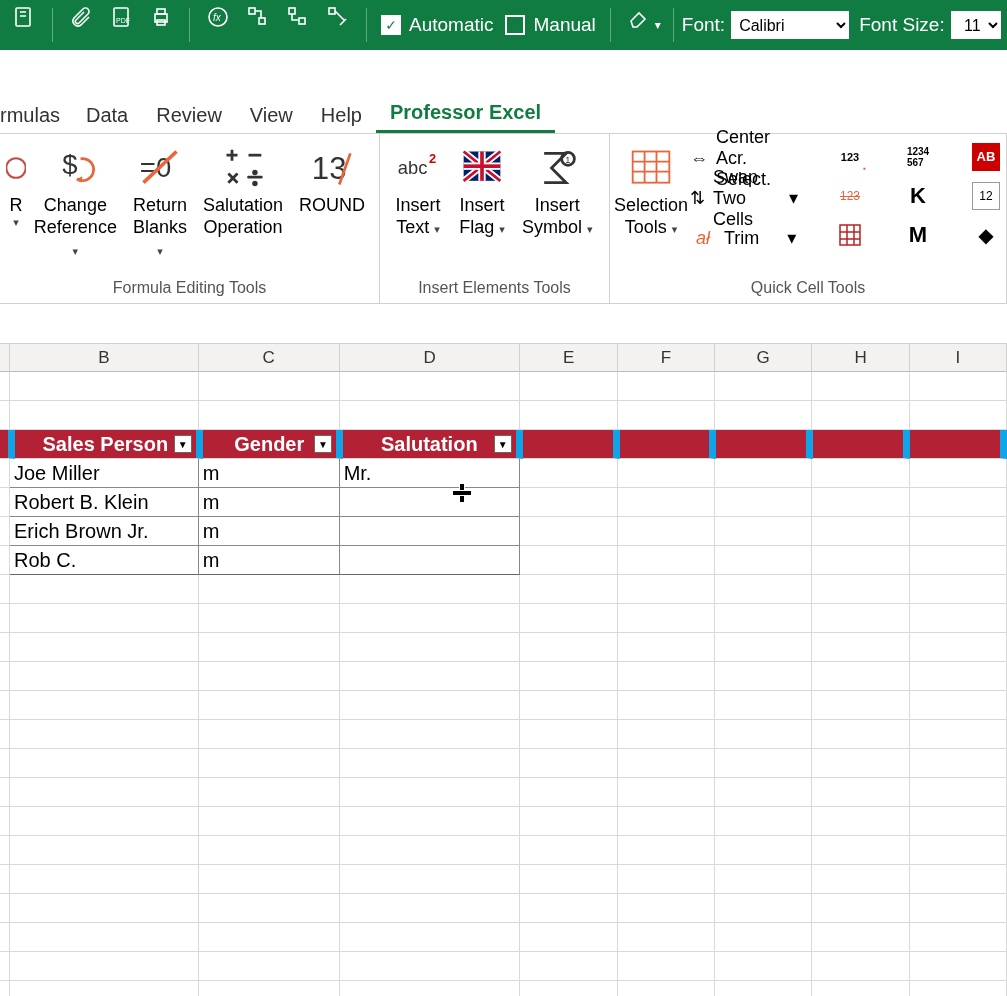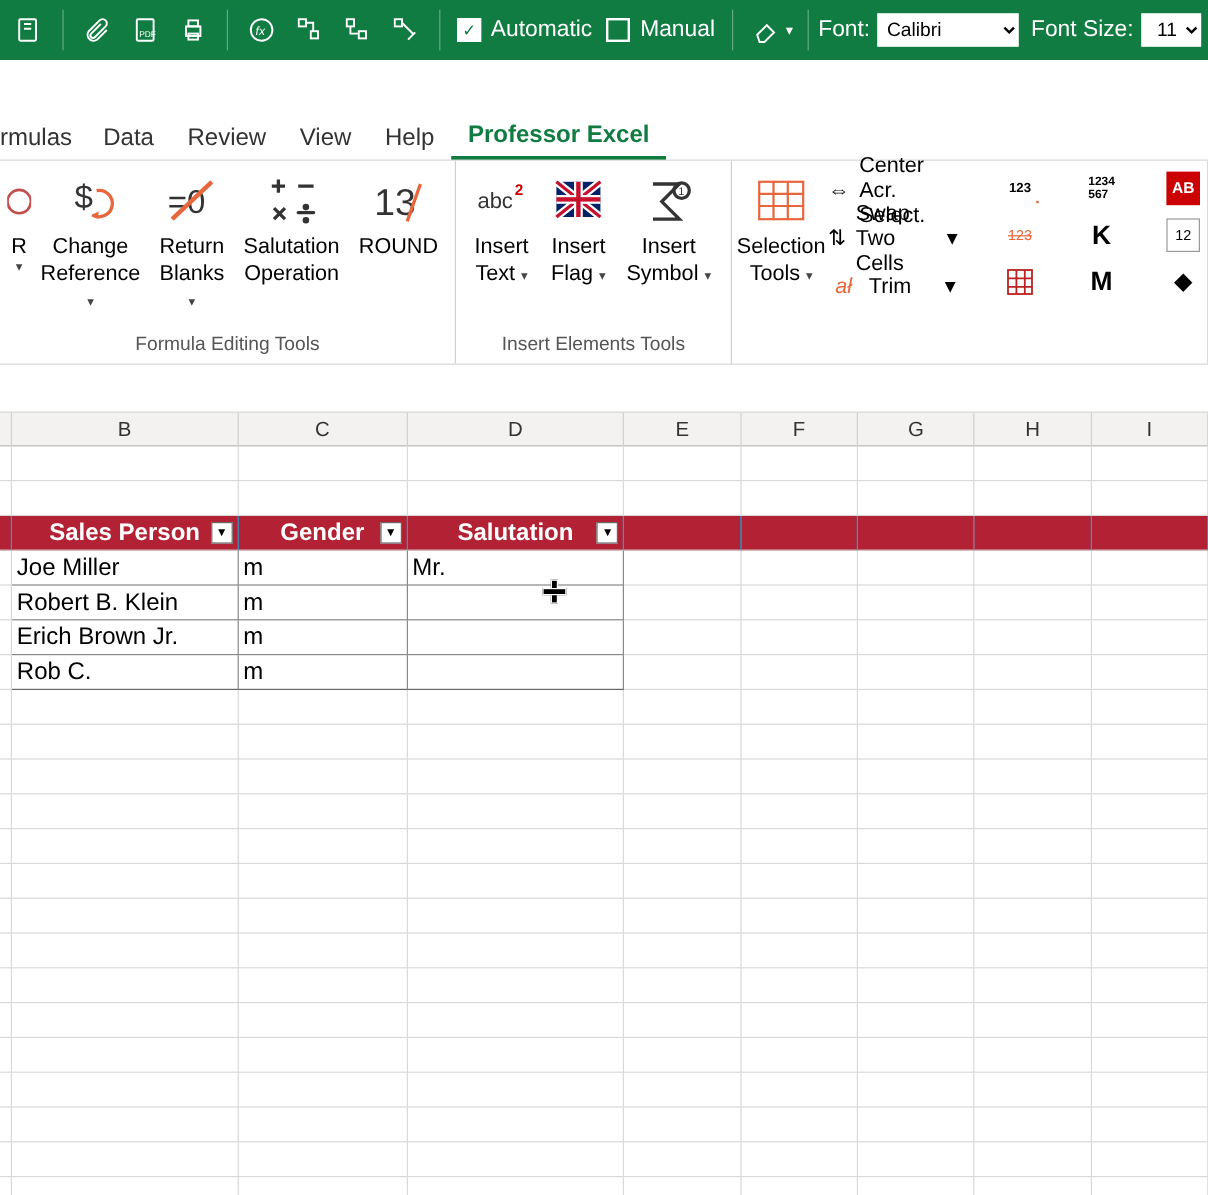--- a/index.html
+++ b/index.html
@@ -16,21 +16,21 @@
     background: #107c41;
     height: 50px;
     display: flex;
     align-items: center;
     padding: 0 4px;
     color: #fff;
   }
   .qat-group { display: flex; align-items: center; }
   .qat-sep { width: 1px; height: 34px; background: rgba(255,255,255,0.35); margin: 0 8px; }
   .qat-btn {
-    width: 40px; height: 40px; display:flex; align-items:center; justify-content:center;
+    width: 40px; height: 40px; display:flex; align-items:flex-start; justify-content:center;
     border-radius:4px; cursor:pointer;
   }
   .qat-btn svg { width:24px; height:24px; stroke:#fff; fill:none; stroke-width:1.6; }
   .qat-check { display:flex; align-items:center; margin:0 6px; font-size:19px; }
   .qat-check .box {
     width:20px; height:20px; border:2px solid #fff; margin-right:8px; display:flex;
     align-items:center; justify-content:center; font-size:14px;
   }
   .qat-check.checked .box { background:#fff; color:#107c41; }
   .qat-label { font-size:19px; margin-right:6px; }
@@ -74,21 +74,21 @@
   .ch { border-right:1px solid #d0d0d0; border-bottom:1px solid #bbb; display:flex; align-items:center; justify-content:center; font-size:17px; color:#333; }
   .rows { }
   .row { display:flex; height:29px; }
   .cell { border-right:1px solid #d9d9d9; border-bottom:1px solid #d9d9d9; padding:2px 4px; font-size:20px; font-family:Arial,sans-serif; display:flex; align-items:center;}
   .cA { width:10px; min-width:10px;}
   .cB { width:190px;}
   .cC { width:142px;}
   .cD { width:182px;}
   .cE,.cF,.cG,.cH,.cI { width:98px;}
 
-  .thead .cell { background:#b22234; color:#fff; font-weight:600; justify-content:center; position:relative; border-right:1px solid #0ea5e9;}
+  .thead .cell { background:#b22234; color:#fff; font-weight:600; justify-content:center; position:relative; border-right:7px solid #0ea5e9;}
   .thead .cell .filter-drop {
     position:absolute; right:4px; width:18px; height:18px; background:#fff; border:1px solid #666;
     display:flex; align-items:center; justify-content:center; color:#000; font-size:10px;
   }
   .databorder .cell.cB,.databorder .cell.cC,.databorder .cell.cD{
     border-right:1px solid #888; border-bottom:1px solid #888;
   }
   .databorder.last .cell.cB,.databorder.last .cell.cC,.databorder.last .cell.cD{
     border-bottom:1.5px solid #666;
   }
@@ -352,20 +352,21 @@
                 <line x1="2" y1="16" x2="22" y2="16"></line>
                 <line x1="9" y1="2" x2="9" y2="22"></line>
                 <line x1="16" y1="2" x2="16" y2="22"></line>
               </svg>
             </div>
           <div class="qc-mini" style="font-size:22px;font-weight:600">M</div>
           <div class="qc-mini" style="font-size:20px">◆</div>
         </div>
       </div>
     </div>
+    <div class="rgroup-label">Quick Cell Tools</div>
   </div>
 </div>
 
 <div class="fxstrip"></div>
 
 <div class="grid-wrap">
   <div class="colheads">
     <div class="ch cA"></div>
     <div class="ch cB">B</div>
     <div class="ch cC">C</div>

